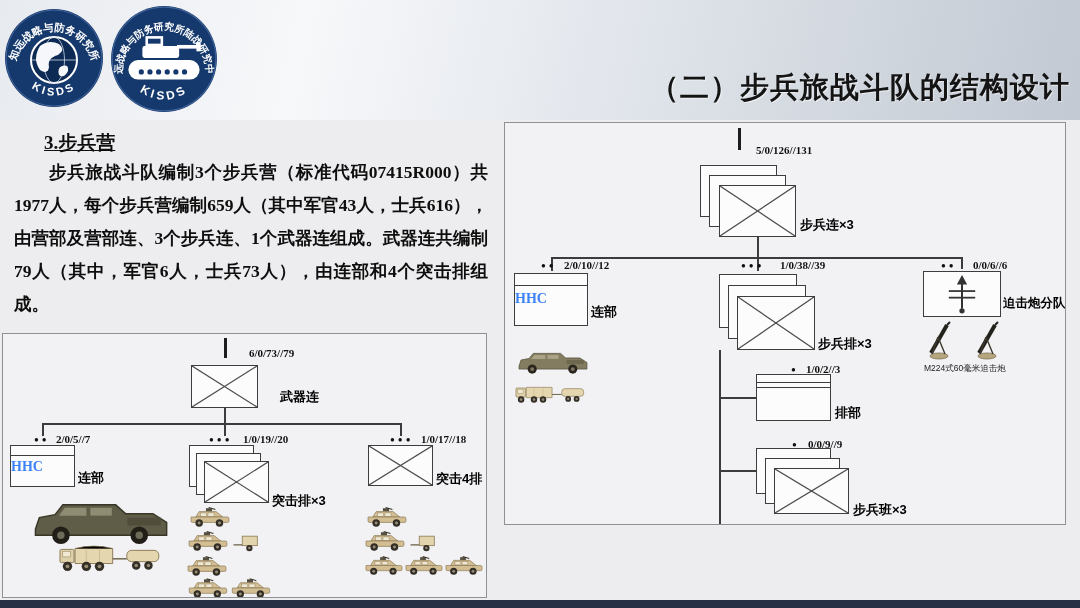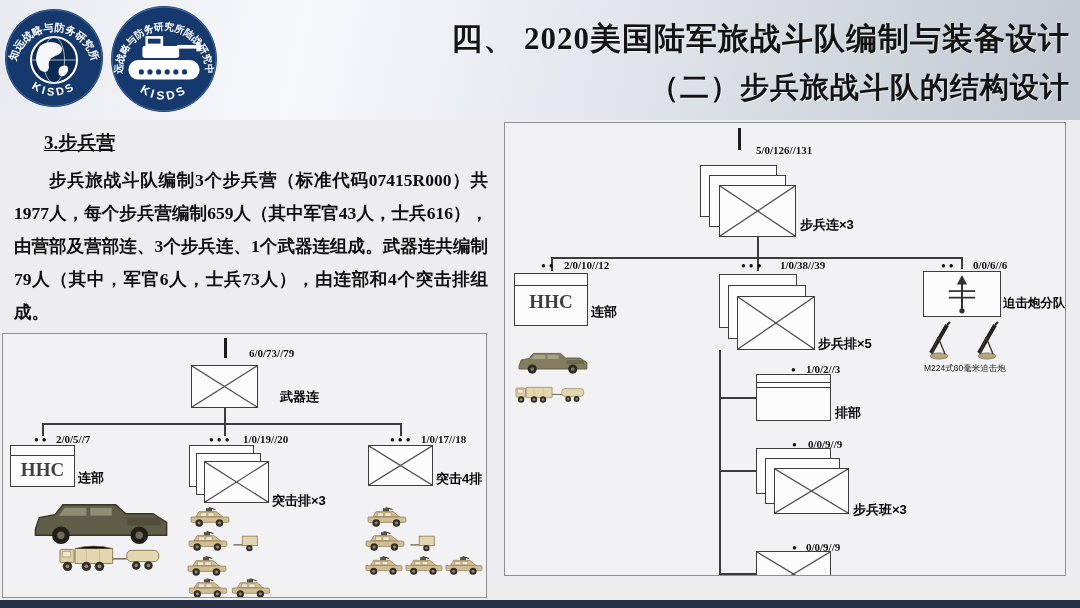--- a/index.html
+++ b/index.html
@@ -11,37 +11,37 @@
     background:linear-gradient(102deg,#e7eaef 0%,#f7f8fa 28%,#e3e7ed 55%,#cdd3db 85%,#c3c9d3 100%)}
   .title-line{position:absolute;right:10px;font-family:"Liberation Serif",serif;font-weight:bold;
     color:#141414;white-space:nowrap;text-shadow:1px 1px 0 rgba(255,255,255,.55)}
   .title1{top:18px;font-size:31px;letter-spacing:1px}
   .title2{top:68px;font-size:29px;letter-spacing:1px}
   .logo{position:absolute}
 
   
   .intro{position:absolute;left:14px;top:126px;width:474px;color:#0e0e0e}
   .intro h3{font-family:"Liberation Serif",serif;font-size:19px;font-weight:bold;
-    text-decoration:underline;margin:4px 0 8px 30px}
+    text-decoration:underline;margin:4px 0 0 30px}
   .intro p{font-family:"Liberation Serif",serif;font-weight:bold;font-size:17.5px;
     line-height:1.88;text-indent:2em;text-align:justify}
 
   
   .panel{position:absolute;background:#f2f2f4;border:1px solid #8f9094;overflow:hidden}
   #left-panel{left:2px;top:333px;width:485px;height:265px}
-  #right-panel{left:504px;top:122px;width:562px;height:454px}
+  #right-panel{left:504px;top:122px;width:562px;height:403px}
 
   
   .ubox{position:absolute;background:#fcfcfd;border:1.4px solid #3d3d3d}
   .ubox svg.x{position:absolute;left:0;top:0;width:100%;height:100%;display:block}
   svg.x line{stroke:#4c4c4c;stroke-width:1.25px}
   .band{position:absolute;left:0;right:0;top:9px;border-top:1.3px solid #3d3d3d}
   .band.b2{top:13px}
-  .hhc-text{position:absolute;left:0;right:0;top:13px;text-align:center;
-    font-family:"Liberation Serif",serif;font-weight:bold;font-size:19px;color:#404040}
+  .hhc-text{position:absolute;left:0;right:0;top:13px;
+    font-family:"Liberation Serif",serif;font-weight:bold;font-size:14px;color:#3b82f6}
   .vline{position:absolute;width:1.6px;background:#3c3c3c}
   .hline{position:absolute;height:1.6px;background:#3c3c3c}
   .tick{position:absolute;width:2.6px;background:#1c1c1c}
   .strength{position:absolute;font-family:"Liberation Serif",serif;font-weight:bold;
     font-size:11px;color:#101010;white-space:nowrap}
   .dots{position:absolute;font-size:8px;font-weight:bold;letter-spacing:3px;color:#101010;white-space:nowrap}
   .ulabel{position:absolute;font-weight:bold;font-size:13px;color:#000000;white-space:nowrap}
   .small-label{position:absolute;font-size:8.5px;font-weight:normal;color:#222;white-space:nowrap}
   .veh{position:absolute;display:block}
 
@@ -93,21 +93,20 @@
       <circle cx="69" cy="62" r="2.4" fill="#15396d"></circle>
     </g>
     <text font-size="9" fill="#ffffff" font-weight="bold" font-family="Liberation Sans, sans-serif">
       <textPath href="#arcTop2" startOffset="50%" text-anchor="middle">知远战略与防务研究所陆战研究中心</textPath>
     </text>
     <text font-size="11" fill="#ffffff" font-weight="bold" letter-spacing="3" font-family="Liberation Sans, sans-serif">
       <textPath href="#arcBot2" startOffset="50%" text-anchor="middle">KISDS</textPath>
     </text>
   </svg>
 
-  <div class="title-line title1">四、 2020美国陆军旅战斗队编制与装备设计</div>
   <div class="title-line title2">（二）步兵旅战斗队的结构设计</div>
 </div>
 
 <div class="intro">
   <h3>3.步兵营</h3>
   <p>步兵旅战斗队编制3个步兵营（标准代码07415R000）共1977人，每个步兵营编制659人（其中军官43人，士兵616），由营部及营部连、3个步兵连、1个武器连组成。武器连共编制79人（其中，军官6人，士兵73人），由连部和4个突击排组成。</p>
 </div>
 
 <div class="panel" id="left-panel">
 
@@ -386,21 +385,21 @@
   <div class="dots" style="left:236px;top:138px">●●●</div>
   <div class="strength" style="left:275px;top:136px">1/0/38//39</div>
   <div class="ubox" style="left:214px;top:151px;width:78px;height:54px"></div>
   <div class="ubox" style="left:223px;top:162px;width:78px;height:54px"></div>
   <div class="ubox" style="left:232px;top:173px;width:78px;height:54px">
     <svg class="x" viewBox="0 0 10 10" preserveAspectRatio="none">
       <line x1="0" y1="0" x2="10" y2="10" vector-effect="non-scaling-stroke"></line>
       <line x1="0" y1="10" x2="10" y2="0" vector-effect="non-scaling-stroke"></line>
     </svg>
   </div>
-  <div class="ulabel" style="left:313px;top:212px">步兵排×5</div>
+  <div class="ulabel" style="left:313px;top:212px">步兵排×3</div>
 
   <div class="dots" style="left:436px;top:138px">●●</div>
   <div class="strength" style="left:468px;top:136px">0/0/6//6</div>
   <div class="ubox" style="left:418px;top:148px;width:78px;height:46px">
     <svg style="position:absolute;left:0;top:0;width:100%;height:100%" viewBox="0 0 40 30">
       <line x1="20" y1="7" x2="20" y2="25" stroke="#333" stroke-width="1.4"></line>
       <path d="M20 2 L16.5 8.5 H23.5 Z" fill="#333"></path>
       <line x1="11" y1="13" x2="29" y2="13" stroke="#333" stroke-width="1.2"></line>
       <line x1="11" y1="17.5" x2="29" y2="17.5" stroke="#333" stroke-width="1.2"></line>
       <circle cx="20" cy="26.5" r="1.8" fill="#333"></circle>

